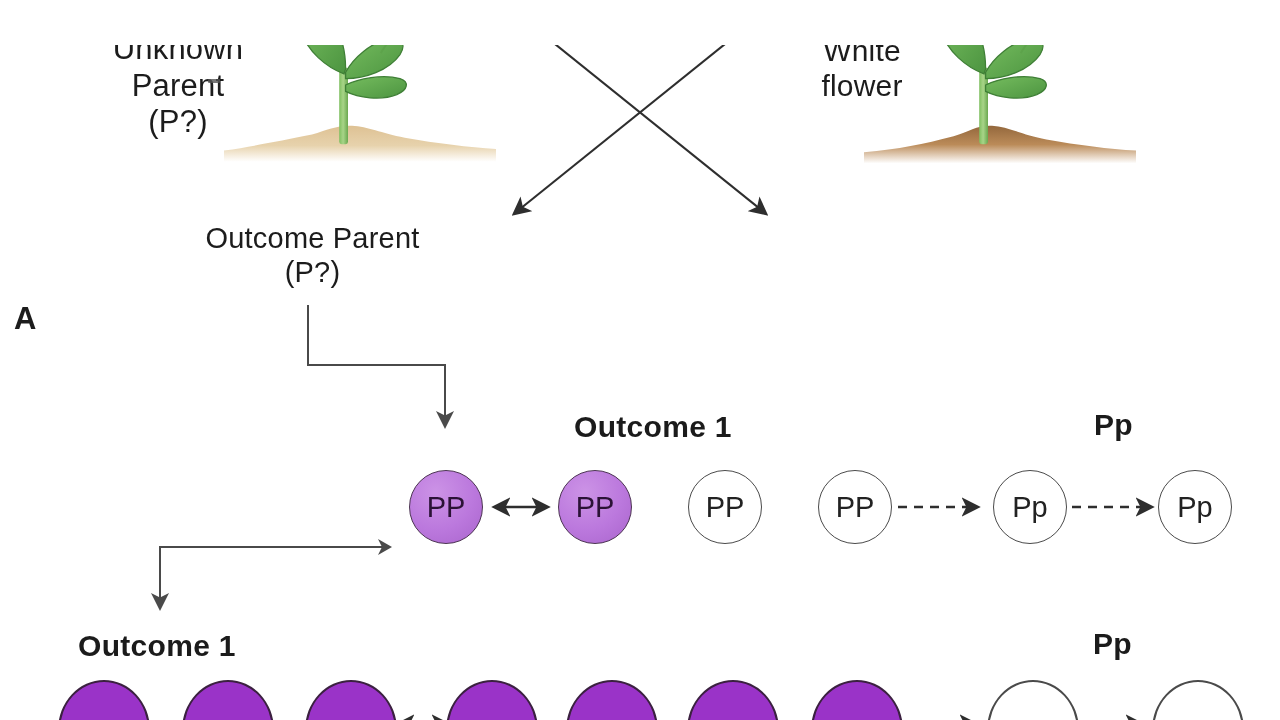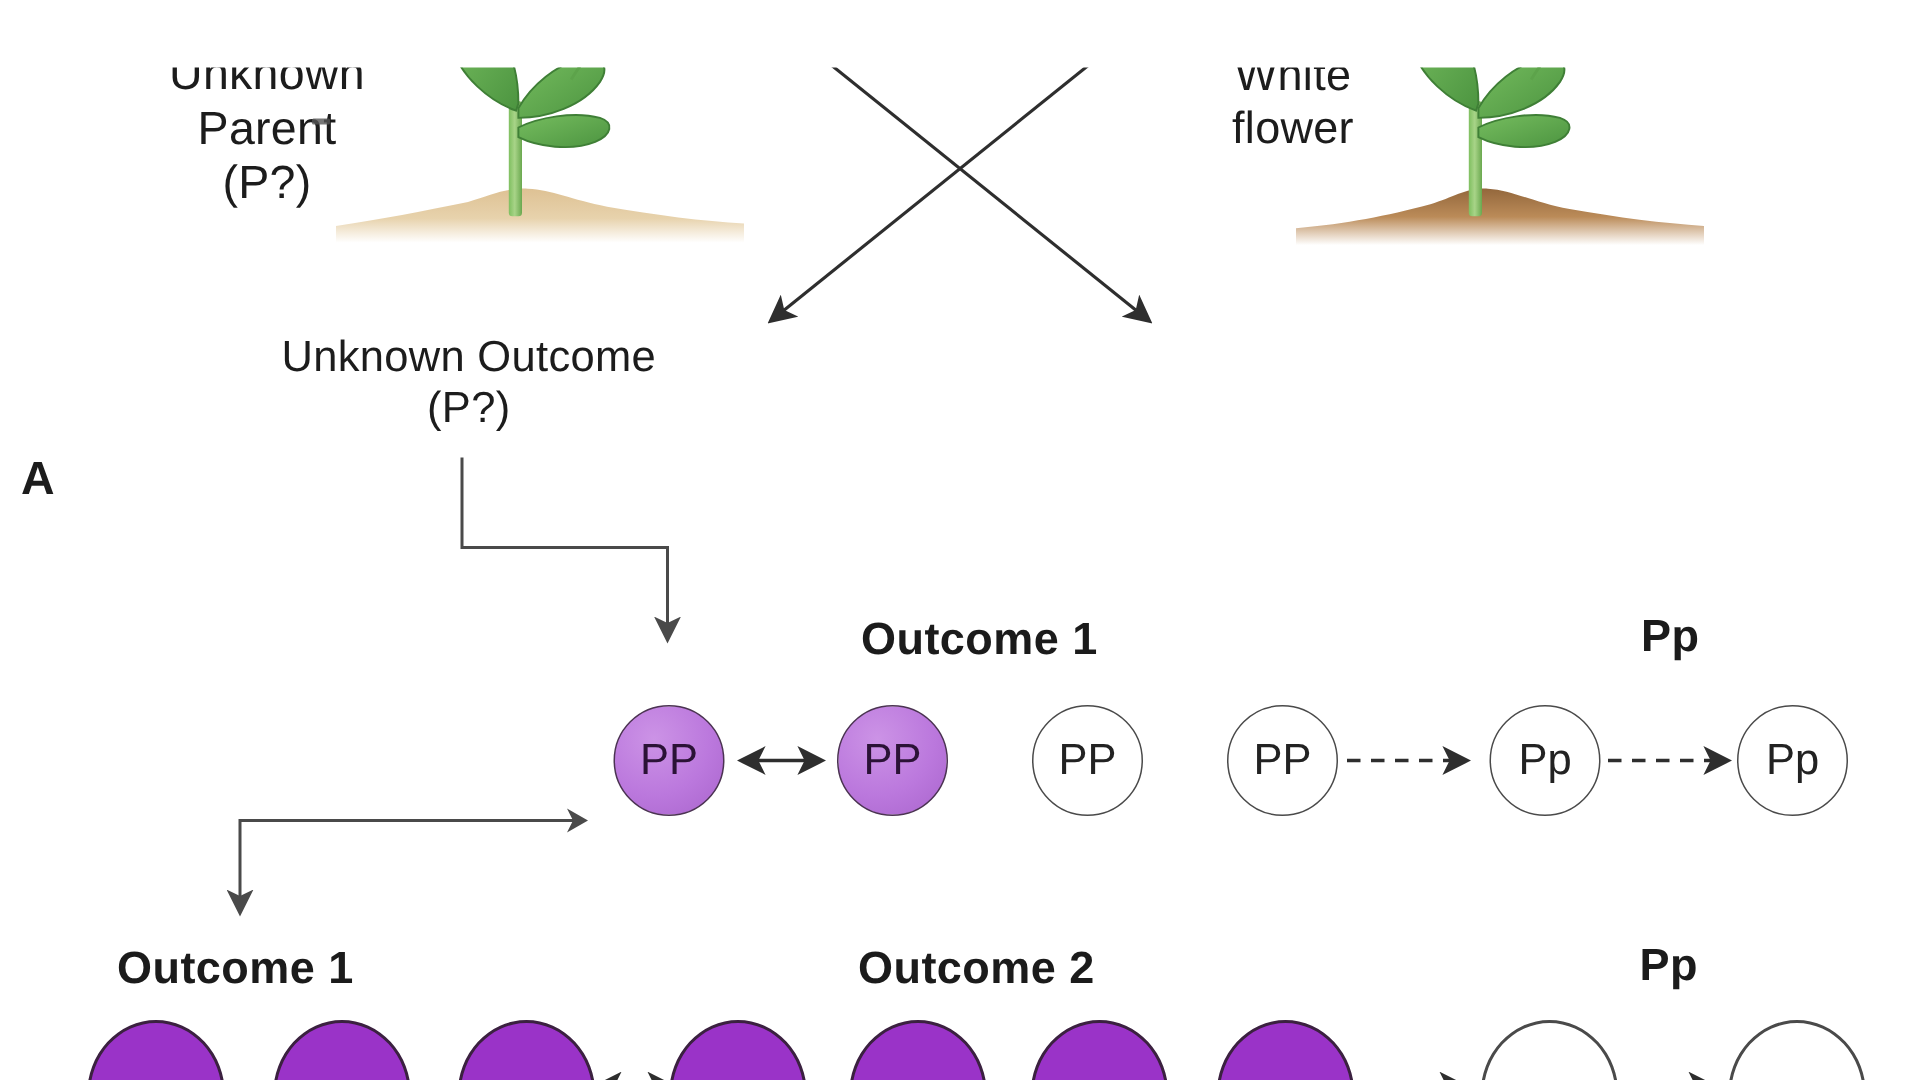--- a/index.html
+++ b/index.html
@@ -195,21 +195,21 @@
       <line x1="296" y1="18" x2="35" y2="228" stroke="#2e2e2e" stroke-width="2.1" marker-end="url(#ah)"></line>
       <line x1="24" y1="18" x2="285" y2="228" stroke="#2e2e2e" stroke-width="2.1" marker-end="url(#ah)"></line>
     </svg>
   </div>
 
   <div class="abs lbl lbl-parent-left">Unknown
 Parent
 (P?)</div>
   <div class="abs lbl lbl-white-flower">White
 flower</div>
-  <div class="abs lbl lbl-under-left">Unknown Outcome
+  <div class="abs lbl lbl-under-left">Outcome Parent
 (P?)</div>
 
   <div class="abs" style="left:208px; top:34px; width:12px; height:4px; background:#555; border-radius:1px; opacity:.8;"></div>
 
   <div class="abs lbl lbl-A">A</div>
 
   <div class="abs" style="left:290px; top:256px;">
     <svg width="200" height="150" viewBox="0 0 200 150">
       <defs>
         <marker id="ah2" markerWidth="9" markerHeight="9" refX="6" refY="4.5" orient="auto">
@@ -273,21 +273,20 @@
         <marker id="ah4" markerWidth="9" markerHeight="9" refX="6" refY="4.5" orient="auto">
           <path d="M0,0 L9,4.5 L0,9 L2.2,4.5 Z" fill="#4a4a4a"></path>
         </marker>
       </defs>
       <path d="M236,14 L10,14 L10,72" stroke="#4a4a4a" stroke-width="2" fill="none" marker-end="url(#ah4)"></path>
       <path d="M228,6 L242,14 L228,22 L232,14 Z" fill="#4a4a4a"></path>
     </svg>
   </div>
 
   <div class="abs heading h-out1-bot">Outcome 1</div>
-  <div class="abs heading h-out2-bot">Outcome 2</div>
   <div class="abs heading h-pp-bot">Pp</div>
 
   <div class="circ circ-bot filled nolabel" style="left:58px; top:635px;">
     <span></span>
   </div>
   <div class="circ circ-bot filled nolabel" style="left:182px; top:635px;">
     <span></span>
   </div>
   <div class="circ circ-bot filled nolabel" style="left:305px; top:635px;">
     <span></span>

